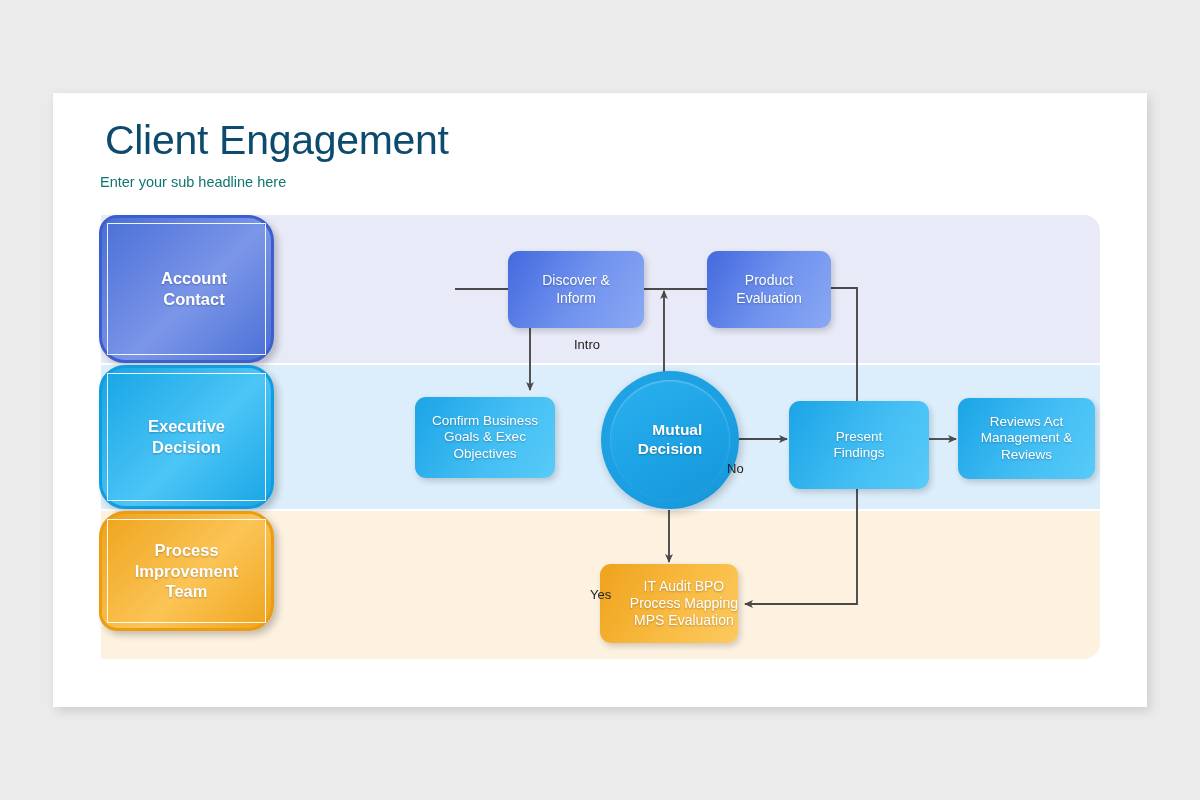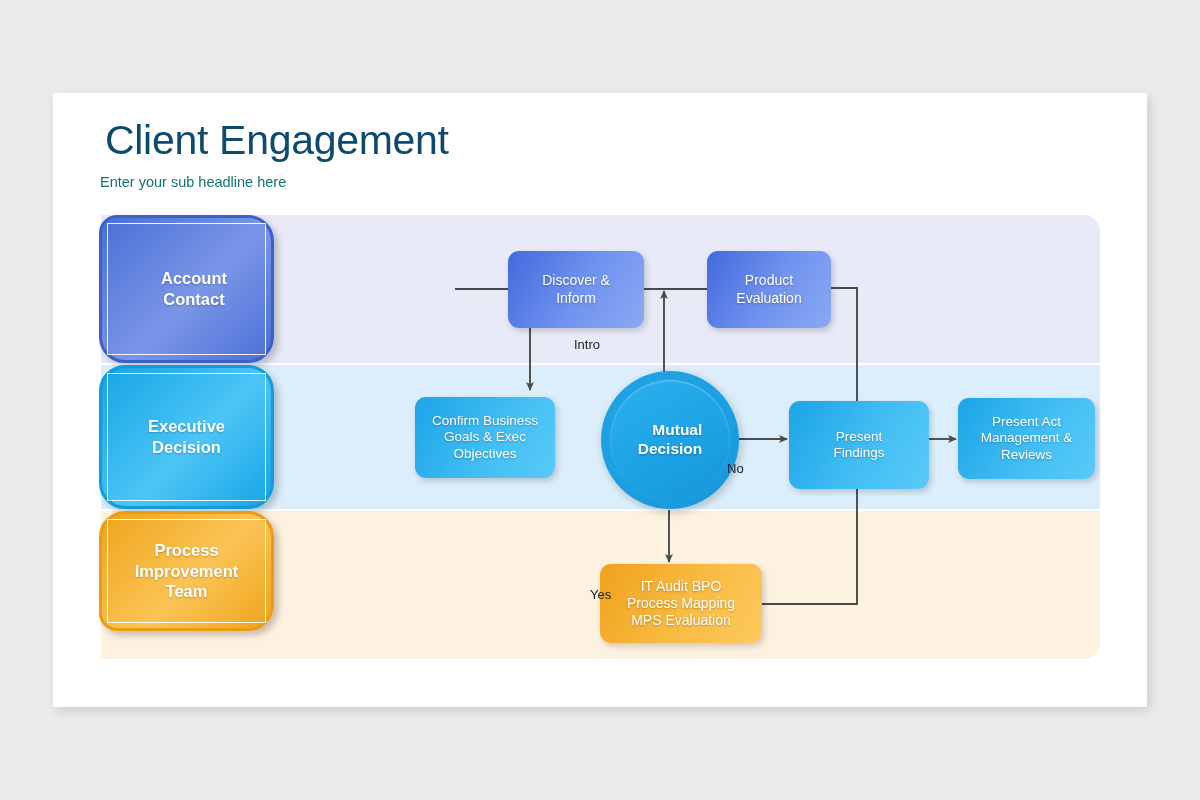--- a/index.html
+++ b/index.html
@@ -208,27 +208,27 @@
   </div>
 
   <div class="node cyan" id="node-present-findings" style="left:736px; top:308px; width:140px; height:88px;">
     <span>
       <span>Present</span><br><span>Findings</span>
     </span>
   </div>
 
   <div class="node cyan" id="node-ongoing-act-management" style="left:905px; top:305px; width:137px; height:81px;">
     <span>
-      <span>Present Act</span><br>
+      <span>Reviews Act</span><br>
       <span>Management &amp;</span><br>
       <span>Reviews</span>
     </span>
   </div>
 
-  <div class="node orange" id="node-it-audit-bpo" style="left:547px; top:471px; width:162px; height:79px;">
+  <div class="node orange" id="node-it-audit-bpo" style="left:547px; top:471px; width:138px; height:79px;justify-content:flex-end;">
     <span>
       <span>IT Audit BPO</span><br>
       <span>Process Mapping</span><br>
       <span>MPS Evaluation</span>
     </span>
   </div>
 
   <div class="edge-label" style="left:489px; top:244px;margin-left:32px;">Intro</div>
   <div class="edge-label" style="left:674px; top:368px;">No</div>
   <div class="edge-label" style="left:537px; top:494px;">Yes</div>

